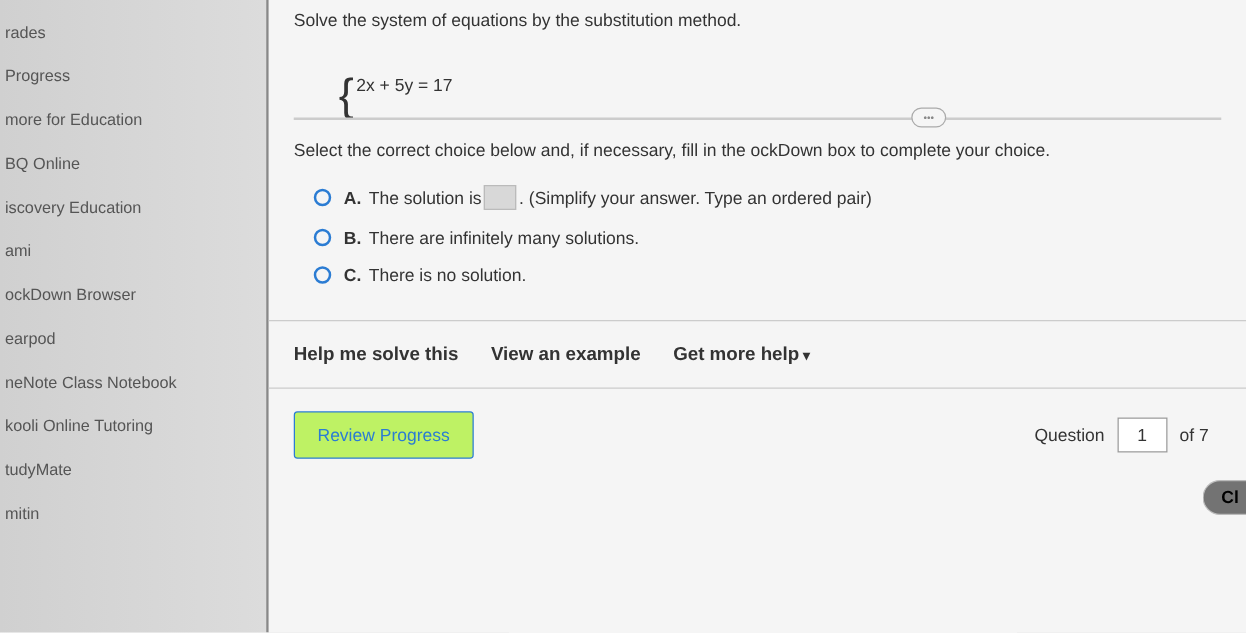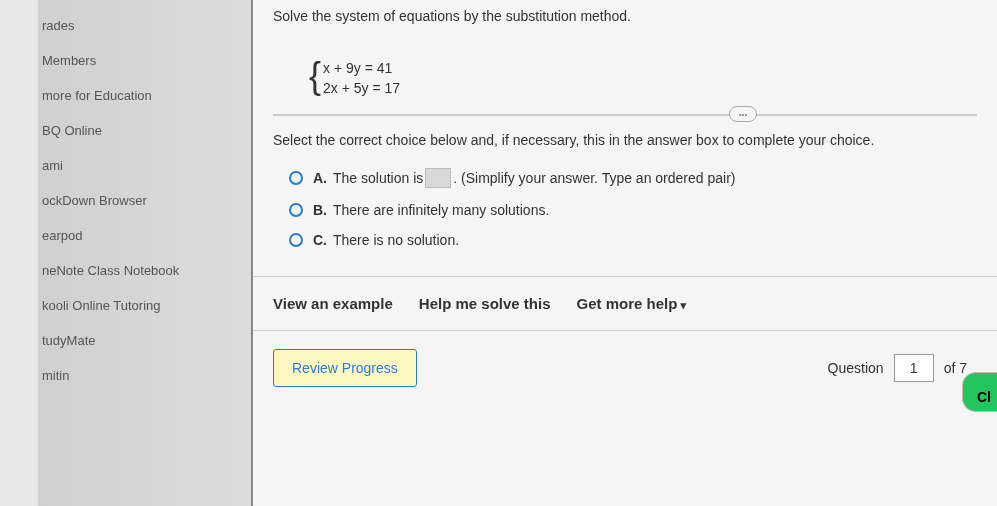--- a/index.html
+++ b/index.html
@@ -10,21 +10,20 @@
       height: 506px;
       overflow: hidden;
       display: flex;
     }
     .sidebar {
       width: 215px;
       background: linear-gradient(to right, #d0d0d0, #dcdcdc);
       padding: 8px 0;
       border-right: 2px solid #888;
       flex-shrink: 0;
-      margin-left: 38px;
     }
     .sidebar-item {
       padding: 10px 4px;
       font-size: 13px;
       color: #555;
       cursor: pointer;
     }
     .main {
       flex: 1;
       background: #f5f5f5;
@@ -125,37 +124,37 @@
       content: " \25BE";
       font-size: 11px;
     }
     .ci-btn {
       position: absolute;
       right: 0;
       bottom: 94px;
       border: 1px solid #bbb;
       border-right: none;
       border-radius: 14px 0 0 14px;
-      padding: 16px 6px 6px 14px;
+      padding: 4px 6px 6px 14px;
       font-size: 14px;
       font-weight: bold;
-      background: #22c55e;
+      background: #737373;
       cursor: pointer;
     }
     .footer {
       border-top: 1px solid #ccc;
       padding: 18px 20px;
       display: flex;
       align-items: center;
       justify-content: space-between;
     }
     .review-btn {
       border: 1px solid #2b7cd3;
       color: #2b7cd3;
-      background: #fef9c3;
+      background: #bef264;
       padding: 10px 18px;
       font-size: 14px;
       cursor: pointer;
       border-radius: 3px;
     }
     .q-nav {
       display: flex;
       align-items: center;
       gap: 10px;
       font-size: 14px;
@@ -171,44 +170,44 @@
       align-items: center;
       justify-content: center;
       background: #fff;
     }
   </style>
 </head>
 <body>
 
 <div class="sidebar">
   <div class="sidebar-item">rades</div>
-  <div class="sidebar-item">Members</div>
+  <div class="sidebar-item">Progress</div>
   <div class="sidebar-item">more for Education</div>
   <div class="sidebar-item">BQ Online</div>
+  <div class="sidebar-item">iscovery Education</div>
   <div class="sidebar-item">ami</div>
   <div class="sidebar-item">ockDown Browser</div>
   <div class="sidebar-item">earpod</div>
   <div class="sidebar-item">neNote Class Notebook</div>
   <div class="sidebar-item">kooli Online Tutoring</div>
   <div class="sidebar-item">tudyMate</div>
   <div class="sidebar-item">mitin</div>
 </div>
 
 <div class="main">
   <div class="problem-area">
     <div class="prompt">Solve the system of equations by the substitution method.</div>
     <div class="equations">
       <span class="brace">{</span>
-      <div class="eq-line">x + 9y = 41</div>
       <div class="eq-line">2x + 5y = 17</div>
     </div>
     <div class="divider-row">
       <div class="bubble">•••</div>
     </div>
-    <div class="instructions">Select the correct choice below and, if necessary, this in the answer box to complete your choice.</div>
+    <div class="instructions">Select the correct choice below and, if necessary, fill in the ockDown box to complete your choice.</div>
     <div class="choices">
       <div class="choice">
         <div class="radio"></div>
         <span class="choice-label">A.</span>
         <span>The solution is</span>
         <span class="input-box"></span>
         <span>. (Simplify your answer. Type an ordered pair)</span>
       </div>
       <div class="choice">
         <div class="radio"></div>
@@ -219,22 +218,22 @@
         <div class="radio"></div>
         <span class="choice-label">C.</span>
         <span>There is no solution.</span>
       </div>
     </div>
   </div>
 
   <div class="ci-btn">Cl</div>
 
   <div class="help-bar">
+    <span class="help-link">Help me solve this</span>
     <span class="help-link">View an example</span>
-    <span class="help-link">Help me solve this</span>
     <span class="help-link dd">Get more help</span>
   </div>
 
   <div class="footer">
     <button class="review-btn">Review Progress</button>
     <div class="q-nav">
       <span>Question</span>
       <div class="q-num">1</div>
       <span>of 7</span>
     </div>

